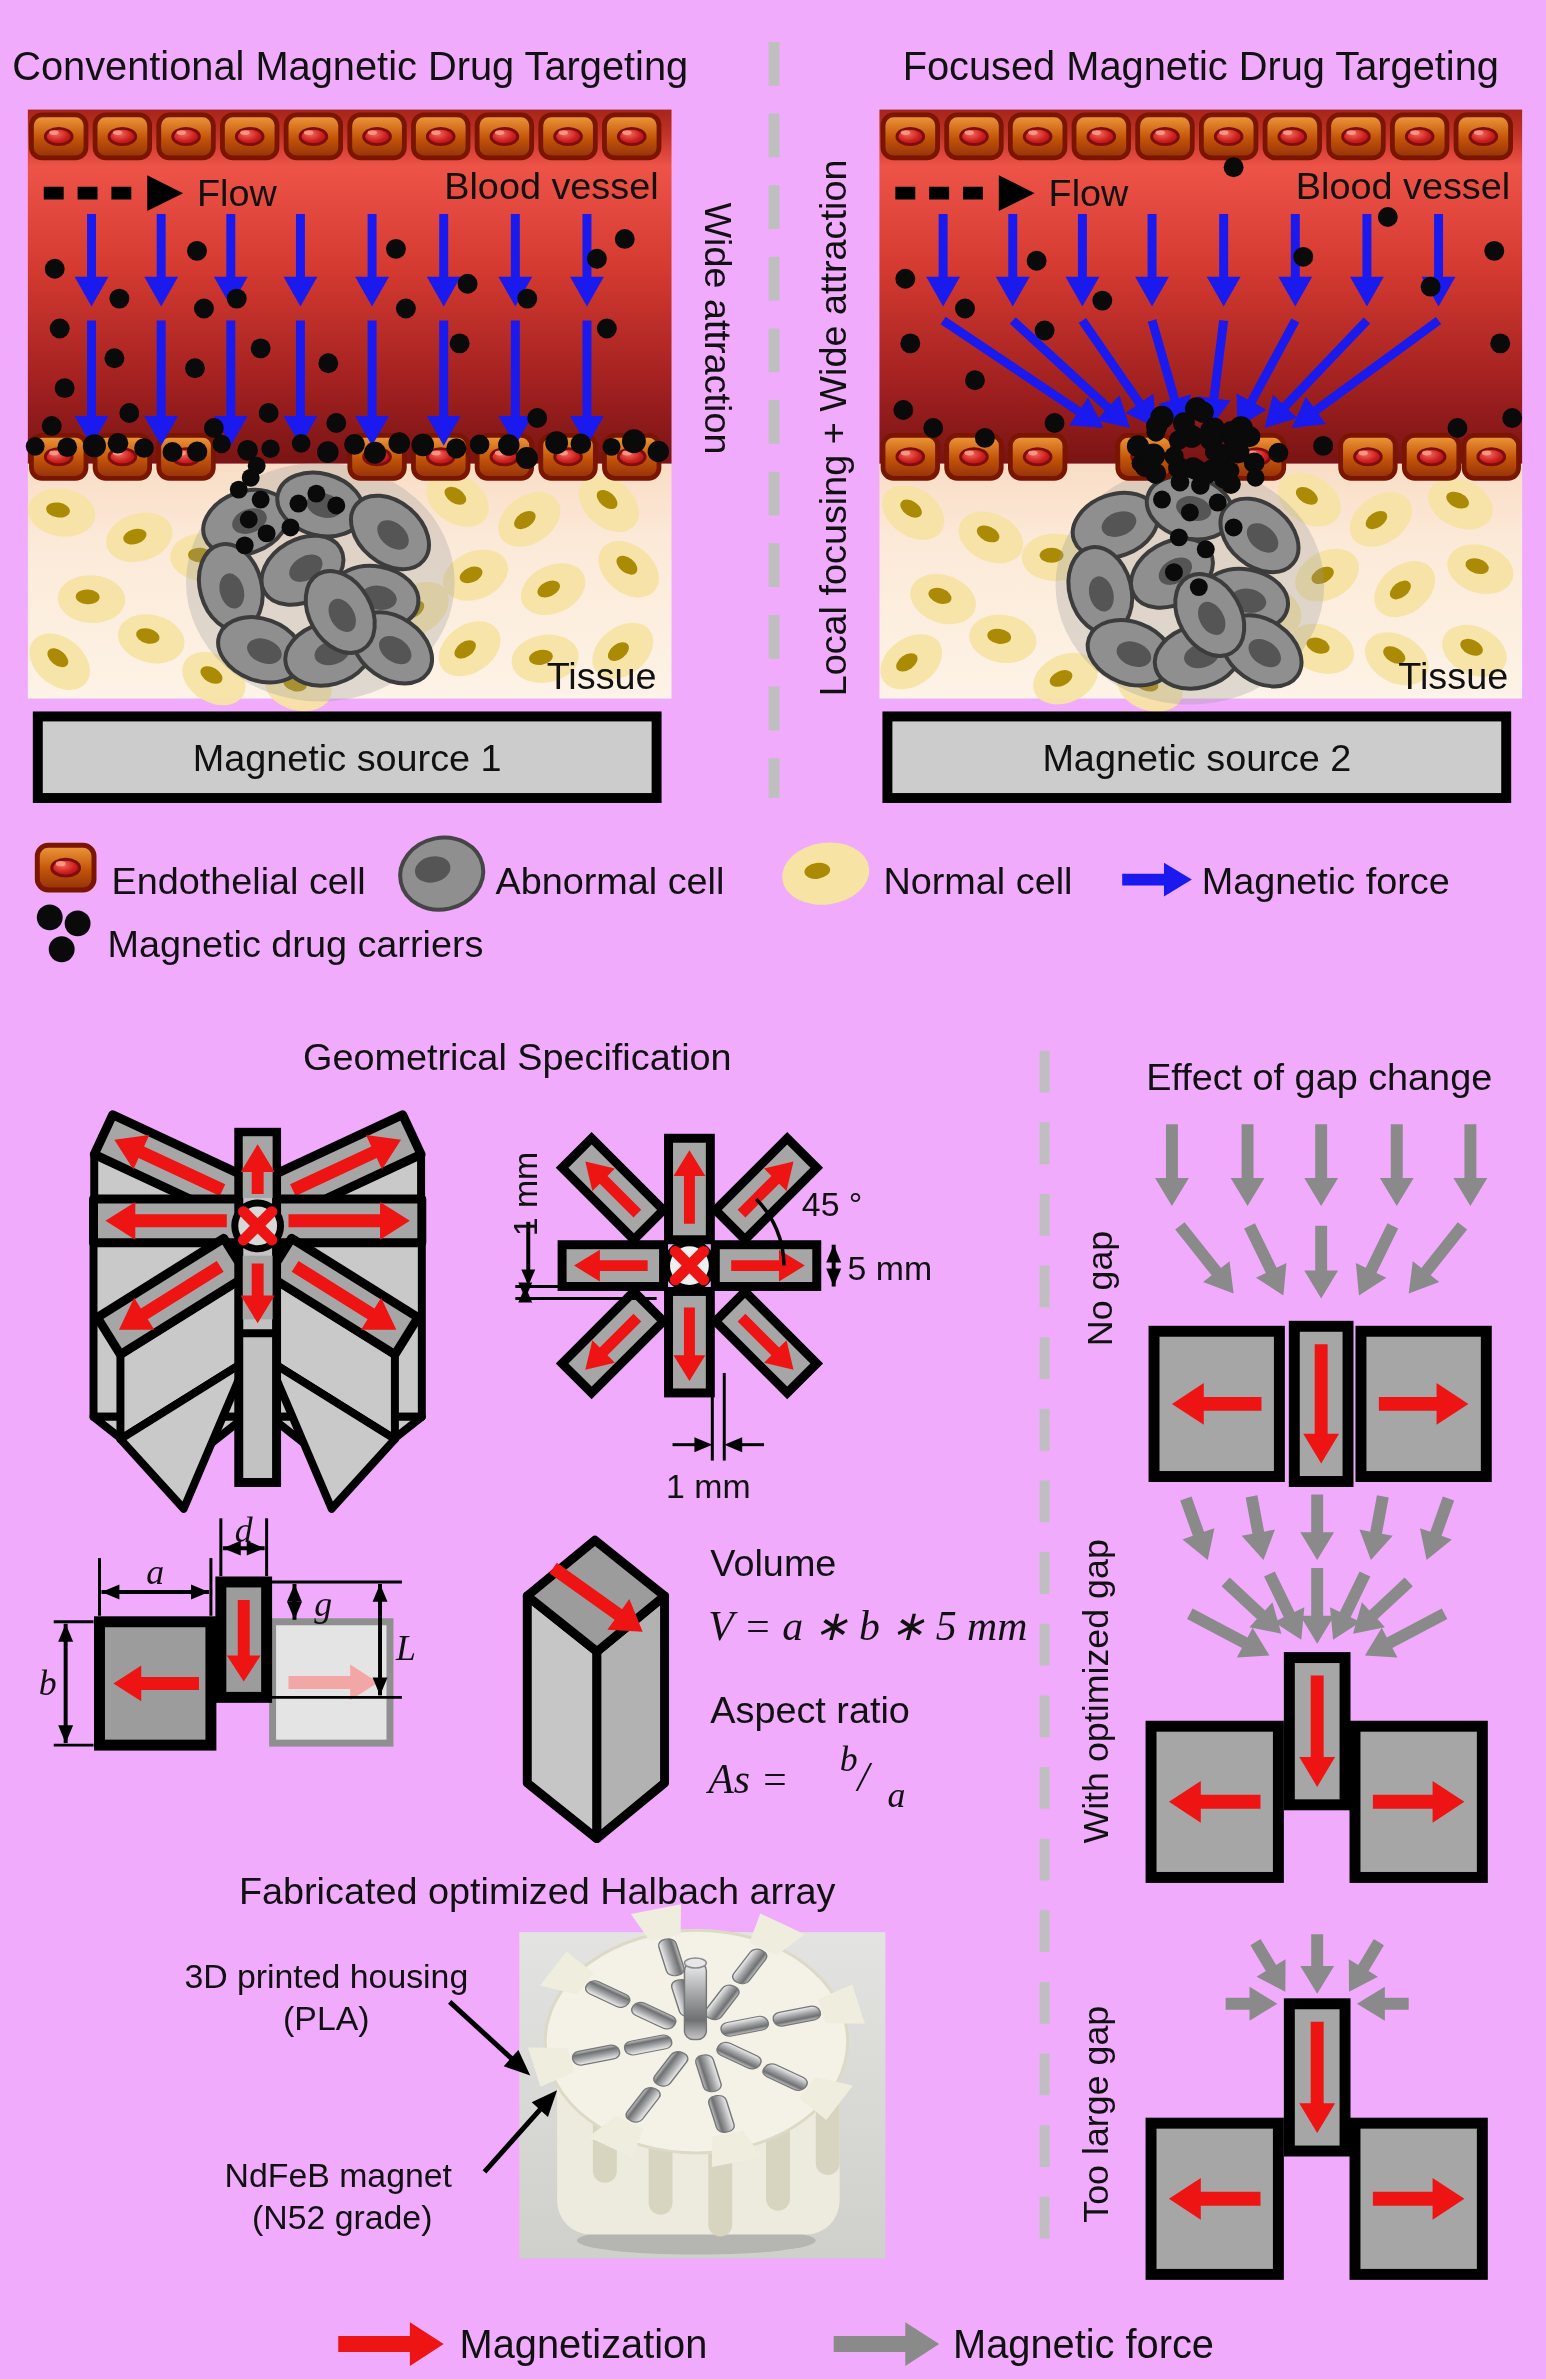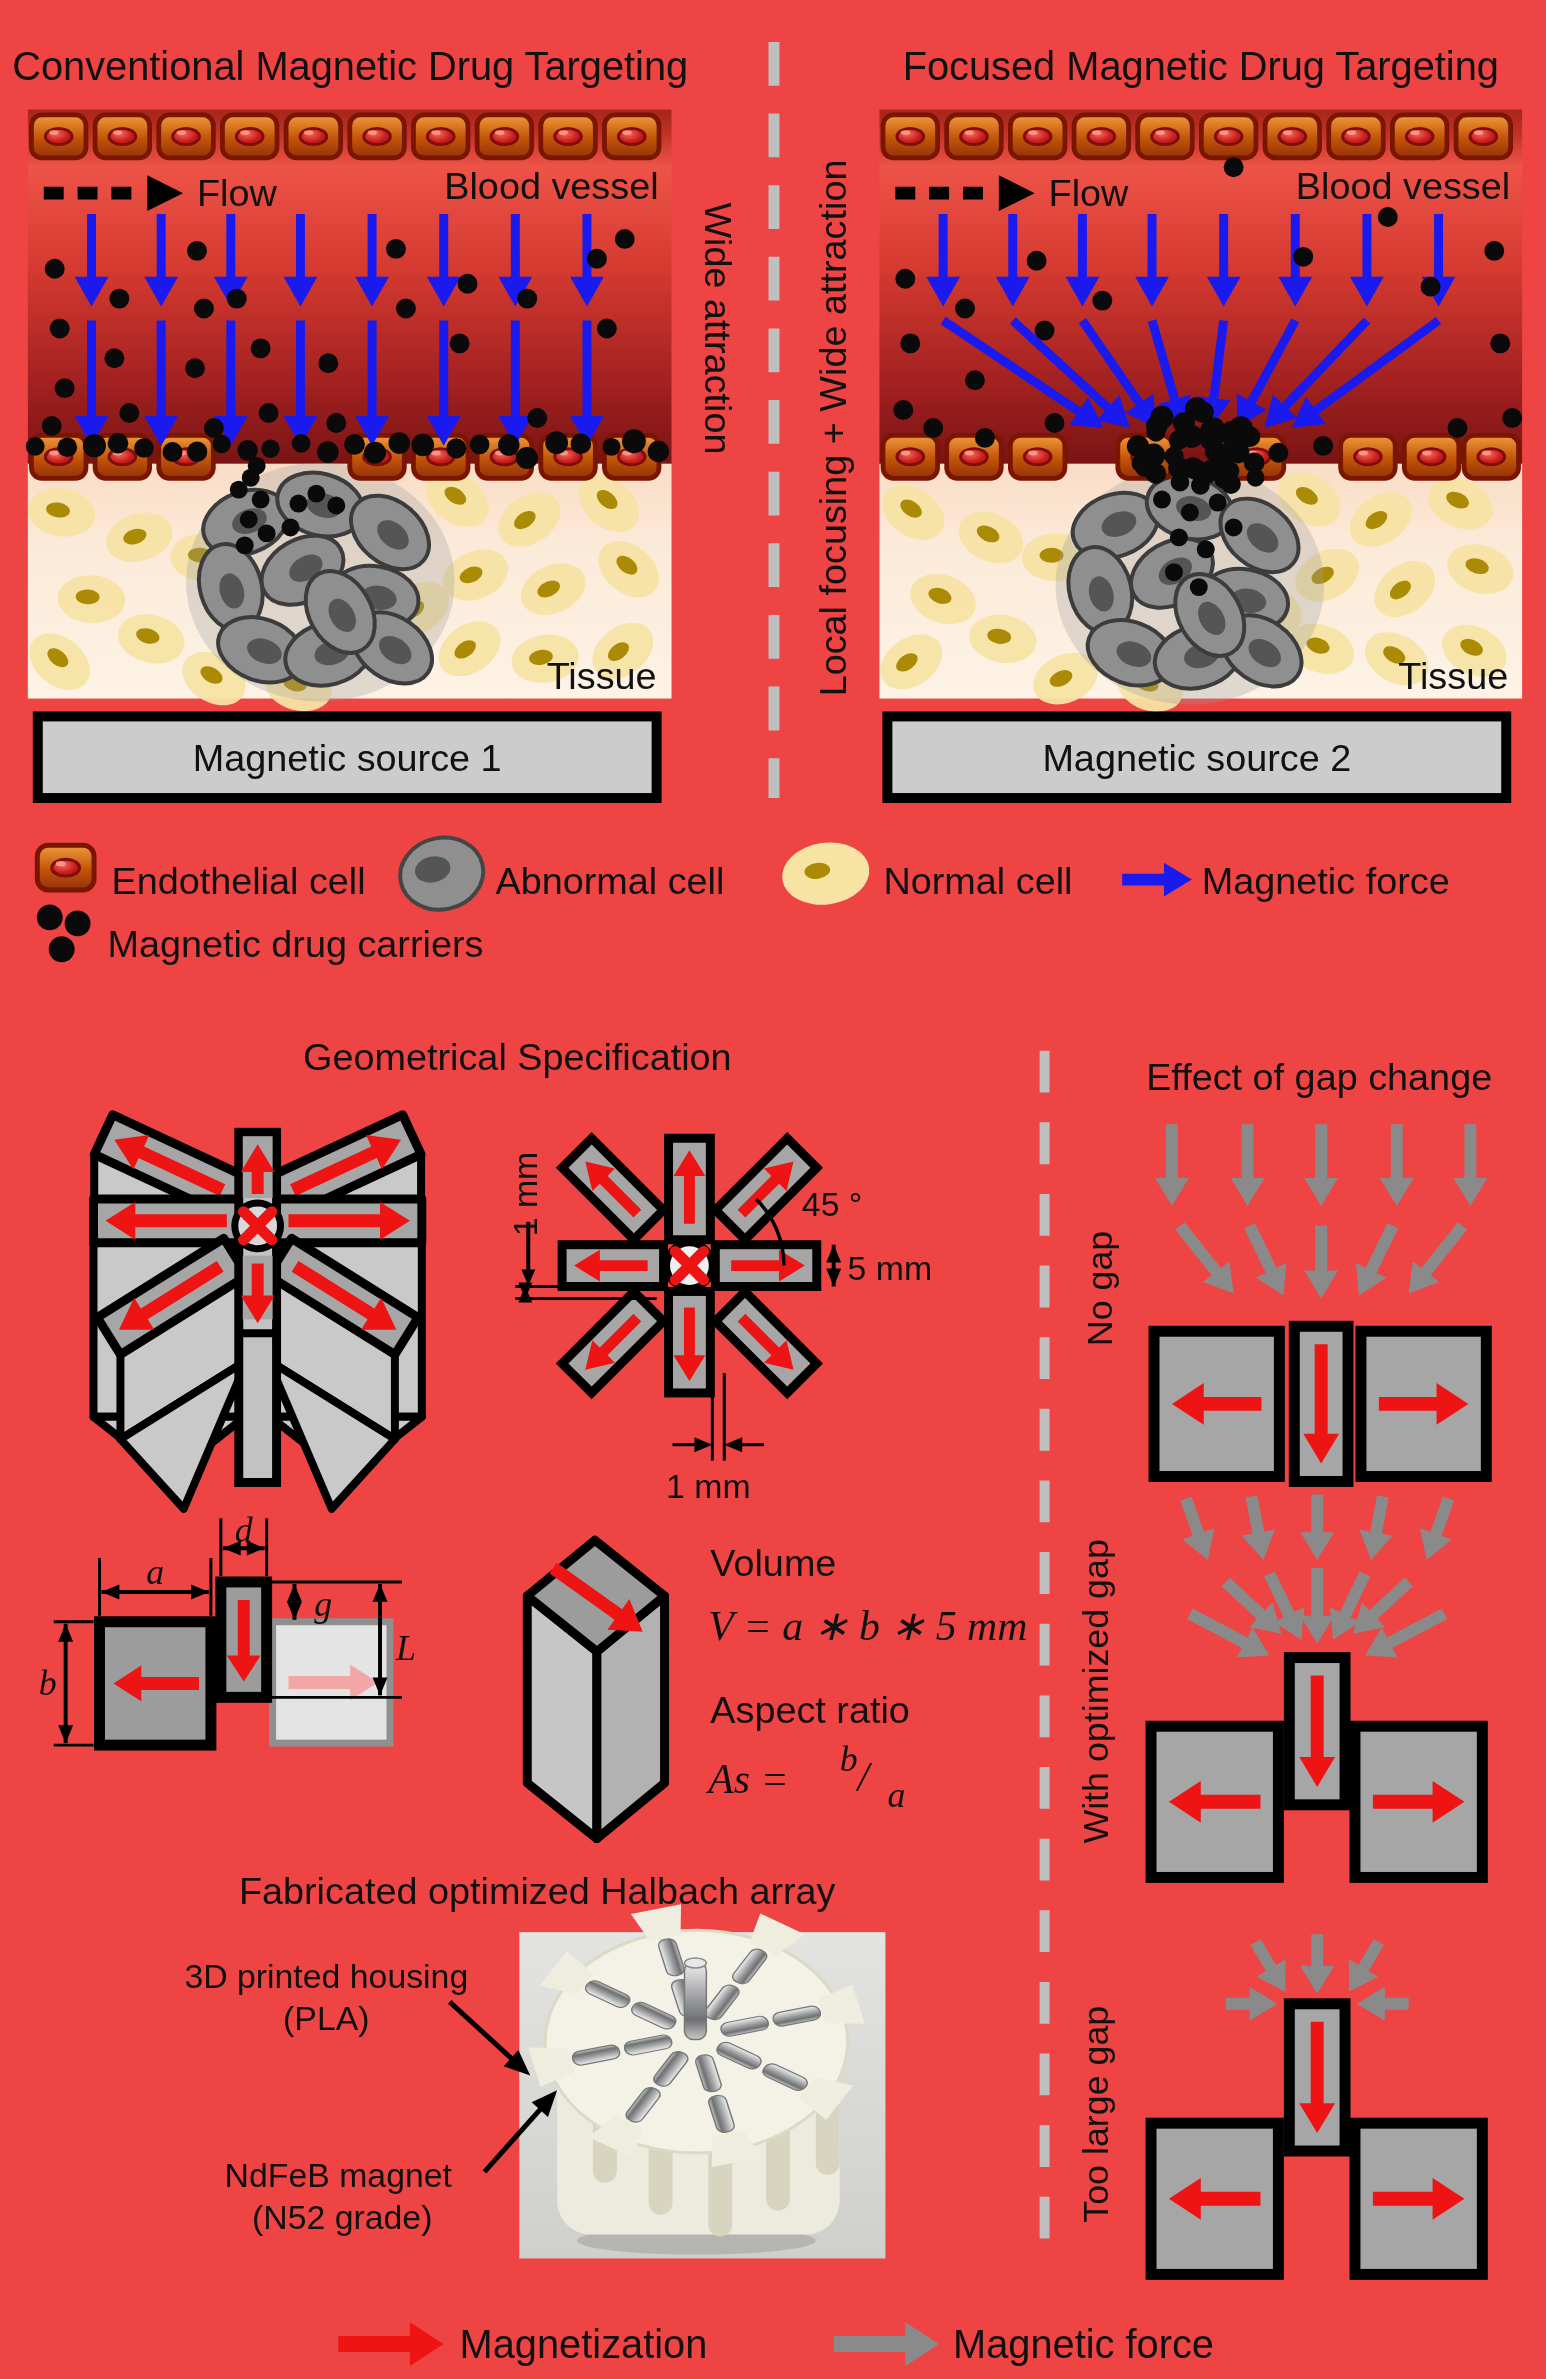--- a/index.html
+++ b/index.html
@@ -1,16 +1,16 @@
 <!DOCTYPE html>
 <html><head>
 <meta charset="utf-8">
 <style>
   html,body{margin:0;padding:0;background:#ffffff;}
-  #stage{position:relative;width:1546px;height:2379px;background:#ef4444;overflow:hidden;
+  #stage{position:relative;width:1546px;height:2379px;background:#f0abfc;overflow:hidden;
          font-family:"Liberation Sans",sans-serif;}
   svg text{font-family:"Liberation Sans",sans-serif;fill:#111;}
   .t40{font-size:40px;}
   .t38{font-size:38px;}
   .t36{font-size:36px;}
   .t34{font-size:34px;}
   .math{font-family:"Liberation Serif",serif;font-style:italic;font-size:42px;}
   .mathsm{font-family:"Liberation Serif",serif;font-style:italic;font-size:36px;}
   .mid{text-anchor:middle;}
   .end{text-anchor:end;}

